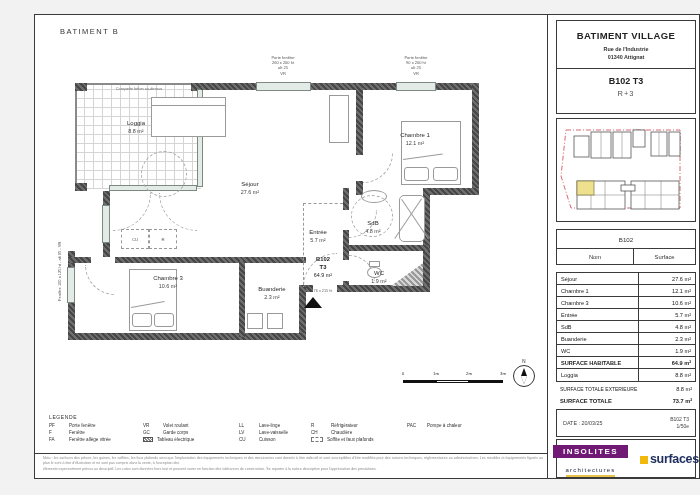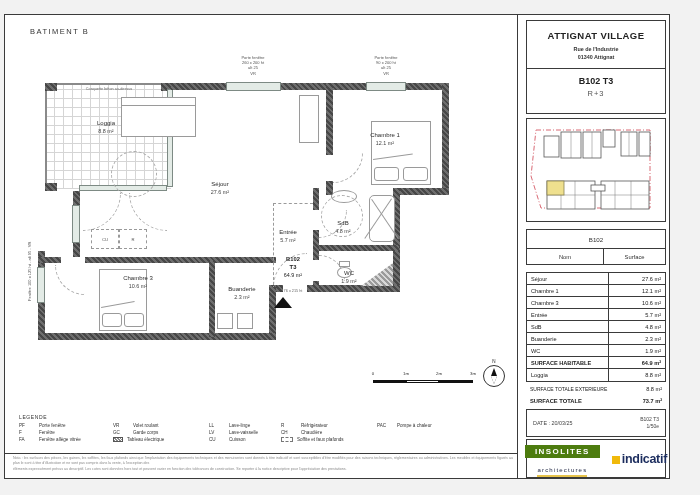--- a/index.html
+++ b/index.html
@@ -1,17 +1,17 @@
 <!DOCTYPE html>
 <html><head>
 <meta charset="utf-8">
 <style>
   * { margin:0; padding:0; box-sizing:border-box; }
   html,body { width:700px; height:495px; background:#f2f2f2; font-family:"Liberation Sans", sans-serif; color:#222; }
-  .sheet { position:absolute; left:4px; top:14px; width:666px; height:465px; background:#fff; border:1px solid #3a3a3a; overflow:hidden; }
+  .sheet { position:absolute; left:34px; top:14px; width:666px; height:465px; background:#fff; border:1px solid #3a3a3a; overflow:hidden; }
 
   
   .vline { position:absolute; left:512px; top:0; bottom:0; border-left:1px solid #3a3a3a; }
   .botline { position:absolute; left:0; top:438px; width:512px; border-top:1px solid #3a3a3a; }
 
   .batiment { position:absolute; left:25px; top:12px; font-size:7.5px; letter-spacing:1.5px; color:#333; }
 
   
   .plan { position:absolute; left:16px; top:40px; width:482px; height:342px; }
   .w { position:absolute; background:repeating-linear-gradient(45deg,#474747 0 2px,#6e6e6e 2px 4px); }
@@ -91,21 +91,21 @@
   .totrow .tval { font-size:5.6px; }
   .totrow.b { font-weight:bold; }
   .totrow.b .tname { font-size:5.8px; }
 
   .datebox { top:394px; height:28px; display:flex; align-items:center; justify-content:space-between; padding:0 6px; }
   .datebox .dt { font-size:5.4px; color:#444; }
   .datebox .ref { text-align:right; font-size:5px; color:#444; line-height:1.5; }
 
   .logobox { top:424px; height:39px; display:flex; align-items:center; justify-content:center; gap:12px; }
   .insolites { text-align:center; }
-  .insolites .top { display:inline-block; background:#4d7c0f; color:#fff; font-weight:bold; font-size:8px; letter-spacing:1.4px; padding:2px 10px; }
+  .insolites .top { display:inline-block; background:#701a75; color:#fff; font-weight:bold; font-size:8px; letter-spacing:1.4px; padding:2px 10px; }
   .insolites .sub { font-size:6px; letter-spacing:1.2px; color:#1c2340; border-bottom:2px solid #e6c34a; display:inline-block; line-height:1.4; }
   .imterval { display:flex; align-items:center; gap:2px; font-weight:bold; font-size:12.5px; color:#1c2d5e; letter-spacing:-0.3px; }
   .imterval .sq { width:8px; height:8px; background:#f0b90b; margin-top:2px; }
 </style>
 </head>
 <body>
 
 <div class="sheet">
 
   <div class="vline"></div>
@@ -328,21 +328,21 @@
       </div>
     </div>
   </div>
 
   <div class="fineprint">
     <div>Nota : les surfaces des pièces, les gaines, les soffites, les faux plafonds ainsi que l'implantation des équipements techniques et des menuiseries sont donnés à titre indicatif et sont susceptibles d'être modifiés pour des raisons techniques, réglementaires ou administratives. Les meubles et équipements figurés au plan le sont à titre d'illustration et ne sont pas compris dans la vente, à l'exception des</div>
     <div>éléments expressément prévus au descriptif. Les cotes sont données hors tout et peuvent varier en fonction des tolérances de construction. Se reporter à la notice descriptive pour l'appréciation des prestations.</div>
   </div>
 
   <div class="rbox titlebox">
-    <div class="proj">ATTIGNAT VILLAGE</div>
+    <div class="proj">BATIMENT VILLAGE</div>
     <div class="addr">
       <div>Rue de l'Industrie</div>
       <div>01340 Attignat</div>
     </div>
     <div class="div"></div>
     <div class="unit">B102 T3</div>
     <div class="lvl">R+3</div>
   </div>
 
   <div class="rbox siteplan">
@@ -436,17 +436,17 @@
     </span>
   </div>
 
   <div class="rbox logobox">
     <div class="insolites">
       <span class="top">INSOLITES</span><br>
       <span class="sub">architectures</span>
     </div>
     <div class="imterval">
       <span class="sq"></span>
-      <span>indicatif</span>
+      <span>surfaces</span>
     </div>
   </div>
 
 </div>
 
 </body></html>

